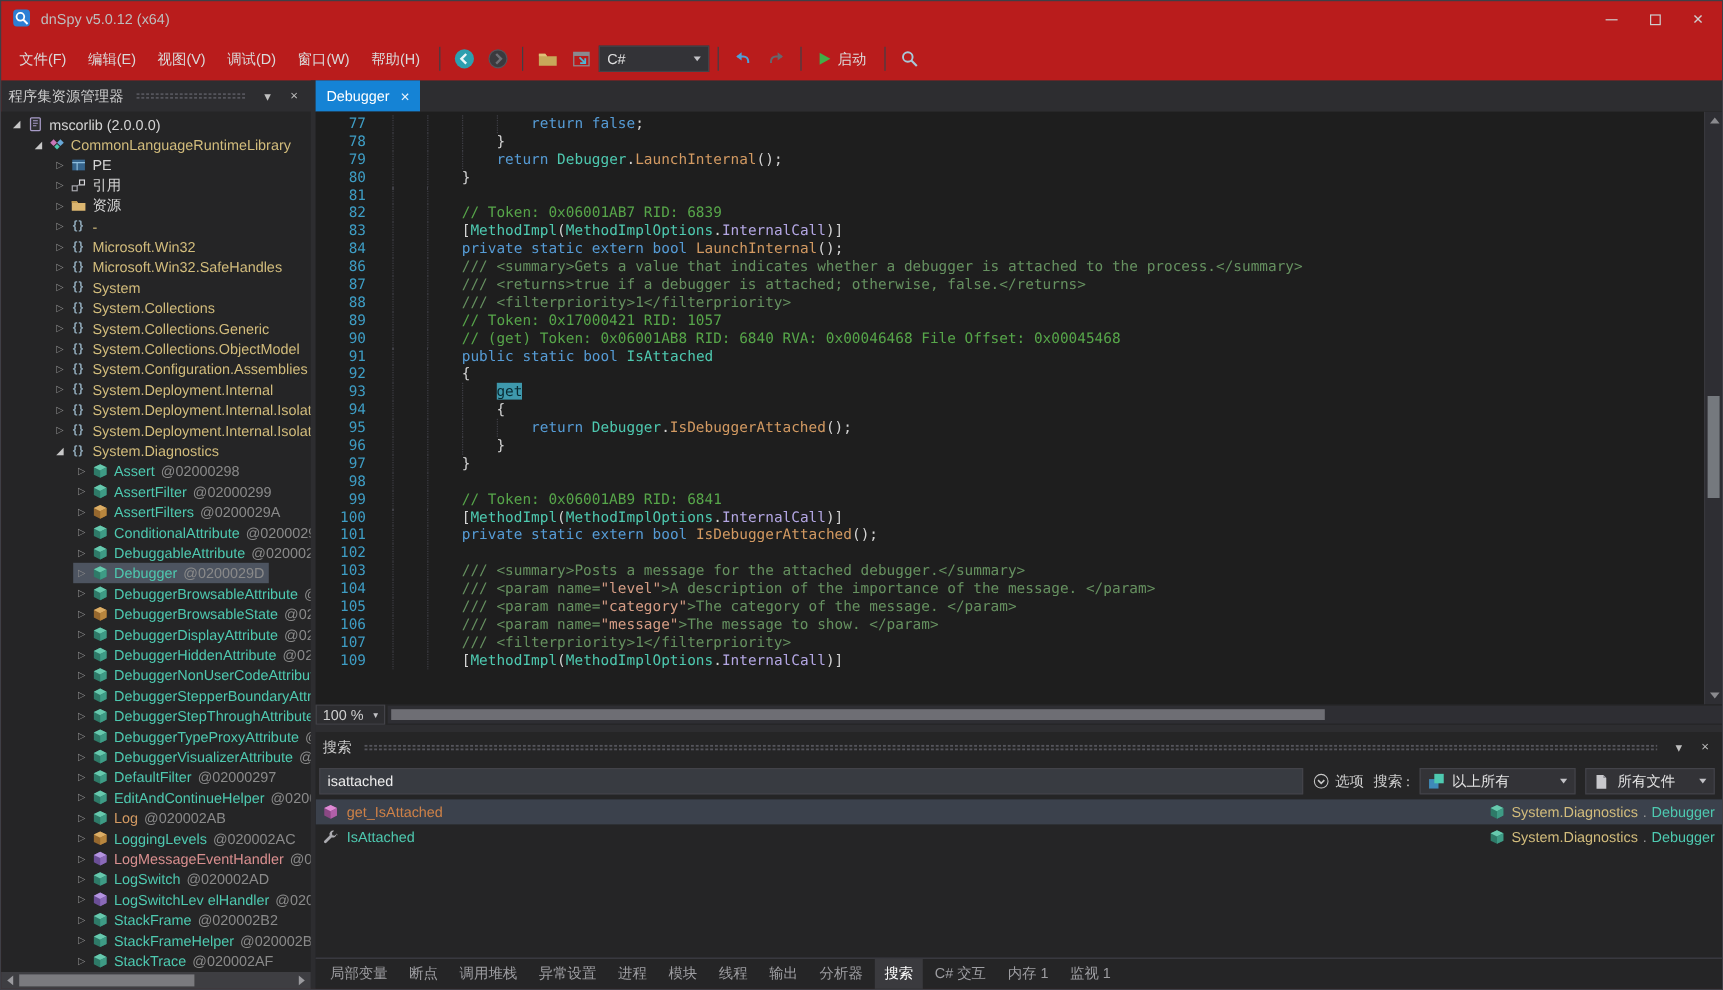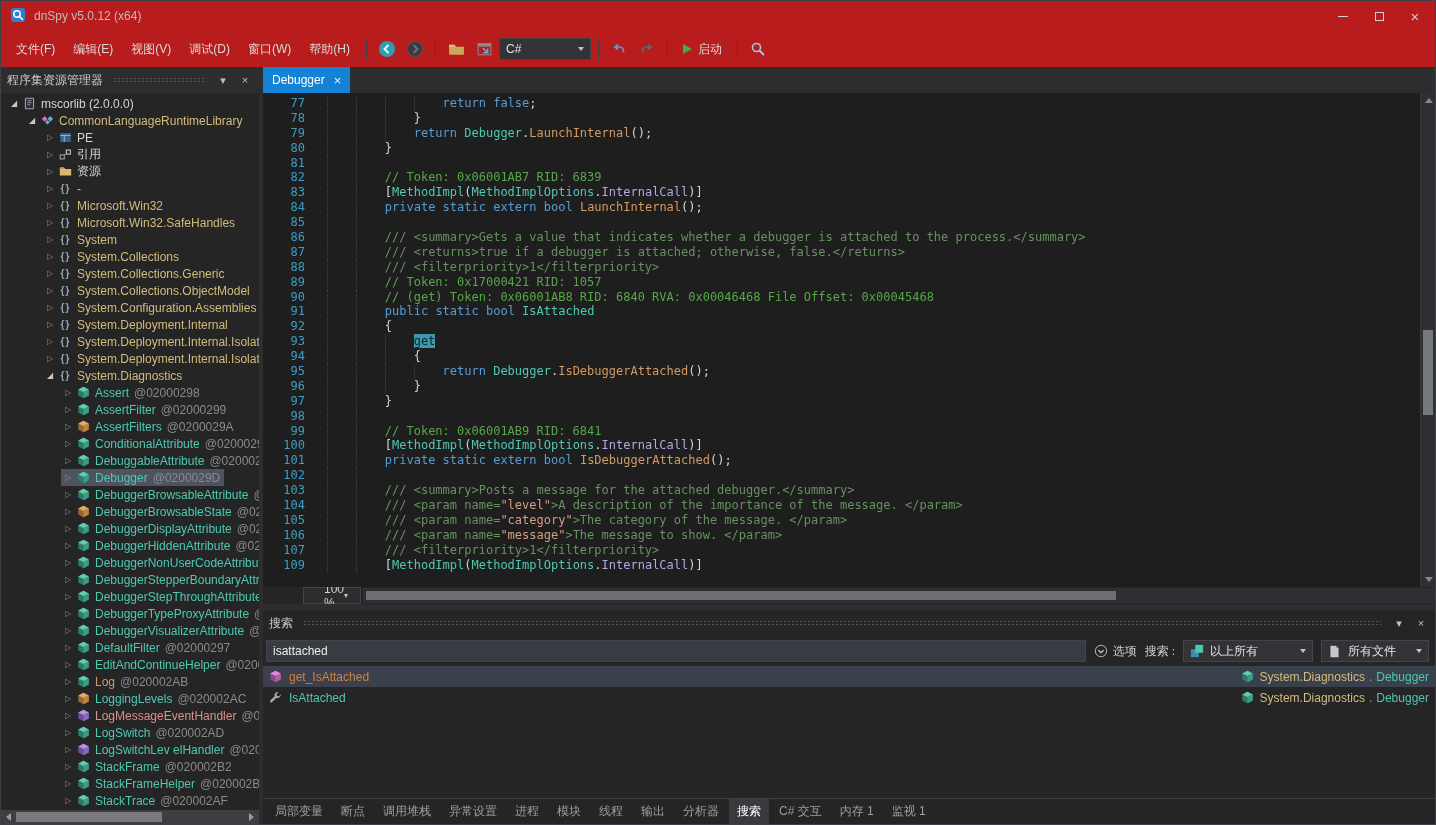--- a/index.html
+++ b/index.html
@@ -79,21 +79,21 @@
   .tk-k{color:#569CD6} .tk-t{color:#4EC9B0} .tk-m{color:#D39A62} .tk-c{color:#57A64A}
   .tk-d{color:#669160} .tk-s{color:#D69D85} .tk-p{color:#D4D4D4} .tk-e{color:#B4A7E4}
   .tk-g{background:#3E98AC;color:#092A32;}
   .vscroll { position:absolute; right:0; top:0; bottom:0; width:15px; background:#2E2E33; border-left:1px solid #38383D; }
   .varr { position:absolute; left:4px; width:0; height:0; }
   .varr.up { top:5px; border-left:4px solid transparent; border-right:4px solid transparent; border-bottom:5px solid #8A8A8E; }
   .varr.down { bottom:5px; border-left:4px solid transparent; border-right:4px solid transparent; border-top:5px solid #8A8A8E; }
   .v-thumb { position:absolute; left:2px; right:2px; top:237px; height:85px; background:#75797E; }
   .editor-hbar { height:17px; display:flex; align-items:center; background:#252526; flex:none; }
   .zoom-combo { width:58px; height:17px; background:#2D2D30; border:1px solid #434349; display:flex;
-    align-items:center; padding:0 20px; gap:0; color:#CFCFCF; flex:none;margin-left:40px; }
+    align-items:center; padding:0 5px; gap:0; color:#CFCFCF; flex:none; }
   .zchev { font-size:8px; color:#C2C2C6; margin-left:auto; }
   .h-track { flex:1; height:15px; background:#2E2E33; position:relative; margin-left:2px; }
   .h-thumb { position:absolute; left:3px; top:3px; height:9px; width:70%; background:#6E6E74; }
   .hsplit { height:6px; background:#2D2D30; flex:none; }
 
   
   .search-panel { height:188px; display:flex; flex-direction:column; background:#252526; flex:none; }
   .search-bar { height:30px; display:flex; align-items:center; padding:0 6px 0 3px; gap:8px; flex:none; }
   .search-input { flex:1; height:22px; background:#383B41; border:1px solid #434349; color:#ECECEC;
     padding:0 6px; font-family:inherit; font-size:12px; outline:none; }
@@ -757,21 +757,20 @@
       <div class="editor">
         <div class="code">
             <div class="code-line"><span class="ln">77</span><span class="lgap"></span><span class="lc"><span class="ind"></span><span class="ind"></span><span class="ind"></span><span class="ind"></span><span class="tk-k">return</span><span class="tk-p"> </span><span class="tk-k">false</span><span class="tk-p">;</span></span></div>
             <div class="code-line"><span class="ln">78</span><span class="lgap"></span><span class="lc"><span class="ind"></span><span class="ind"></span><span class="ind"></span><span class="tk-p">}</span></span></div>
             <div class="code-line"><span class="ln">79</span><span class="lgap"></span><span class="lc"><span class="ind"></span><span class="ind"></span><span class="ind"></span><span class="tk-k">return</span><span class="tk-p"> </span><span class="tk-t">Debugger</span><span class="tk-p">.</span><span class="tk-m">LaunchInternal</span><span class="tk-p">();</span></span></div>
             <div class="code-line"><span class="ln">80</span><span class="lgap"></span><span class="lc"><span class="ind"></span><span class="ind"></span><span class="tk-p">}</span></span></div>
             <div class="code-line"><span class="ln">81</span><span class="lgap"></span><span class="lc"><span class="ind"></span><span class="ind"></span></span></div>
             <div class="code-line"><span class="ln">82</span><span class="lgap"></span><span class="lc"><span class="ind"></span><span class="ind"></span><span class="tk-c">// Token: 0x06001AB7 RID: 6839</span></span></div>
             <div class="code-line"><span class="ln">83</span><span class="lgap"></span><span class="lc"><span class="ind"></span><span class="ind"></span><span class="tk-p">[</span><span class="tk-t">MethodImpl</span><span class="tk-p">(</span><span class="tk-t">MethodImplOptions</span><span class="tk-p">.</span><span class="tk-e">InternalCall</span><span class="tk-p">)]</span></span></div>
             <div class="code-line"><span class="ln">84</span><span class="lgap"></span><span class="lc"><span class="ind"></span><span class="ind"></span><span class="tk-k">private</span><span class="tk-p"> </span><span class="tk-k">static</span><span class="tk-p"> </span><span class="tk-k">extern</span><span class="tk-p"> </span><span class="tk-k">bool</span><span class="tk-p"> </span><span class="tk-m">LaunchInternal</span><span class="tk-p">();</span></span></div>
-            <div class="code-line"><span class="ln">85</span><span class="lgap"></span><span class="lc"><span class="ind"></span><span class="ind"></span></span></div>
             <div class="code-line"><span class="ln">86</span><span class="lgap"></span><span class="lc"><span class="ind"></span><span class="ind"></span><span class="tk-d">/// &lt;summary&gt;Gets a value that indicates whether a debugger is attached to the process.&lt;/summary&gt;</span></span></div>
             <div class="code-line"><span class="ln">87</span><span class="lgap"></span><span class="lc"><span class="ind"></span><span class="ind"></span><span class="tk-d">/// &lt;returns&gt;true if a debugger is attached; otherwise, false.&lt;/returns&gt;</span></span></div>
             <div class="code-line"><span class="ln">88</span><span class="lgap"></span><span class="lc"><span class="ind"></span><span class="ind"></span><span class="tk-d">/// &lt;filterpriority&gt;1&lt;/filterpriority&gt;</span></span></div>
             <div class="code-line"><span class="ln">89</span><span class="lgap"></span><span class="lc"><span class="ind"></span><span class="ind"></span><span class="tk-c">// Token: 0x17000421 RID: 1057</span></span></div>
             <div class="code-line"><span class="ln">90</span><span class="lgap"></span><span class="lc"><span class="ind"></span><span class="ind"></span><span class="tk-c">// (get) Token: 0x06001AB8 RID: 6840 RVA: 0x00046468 File Offset: 0x00045468</span></span></div>
             <div class="code-line"><span class="ln">91</span><span class="lgap"></span><span class="lc"><span class="ind"></span><span class="ind"></span><span class="tk-k">public</span><span class="tk-p"> </span><span class="tk-k">static</span><span class="tk-p"> </span><span class="tk-k">bool</span><span class="tk-p"> </span><span class="tk-t">IsAttached</span></span></div>
             <div class="code-line"><span class="ln">92</span><span class="lgap"></span><span class="lc"><span class="ind"></span><span class="ind"></span><span class="tk-p">{</span></span></div>
             <div class="code-line"><span class="ln">93</span><span class="lgap"></span><span class="lc"><span class="ind"></span><span class="ind"></span><span class="ind"></span><span class="tk-g">get</span></span></div>
             <div class="code-line"><span class="ln">94</span><span class="lgap"></span><span class="lc"><span class="ind"></span><span class="ind"></span><span class="ind"></span><span class="tk-p">{</span></span></div>
             <div class="code-line"><span class="ln">95</span><span class="lgap"></span><span class="lc"><span class="ind"></span><span class="ind"></span><span class="ind"></span><span class="ind"></span><span class="tk-k">return</span><span class="tk-p"> </span><span class="tk-t">Debugger</span><span class="tk-p">.</span><span class="tk-m">IsDebuggerAttached</span><span class="tk-p">();</span></span></div>

